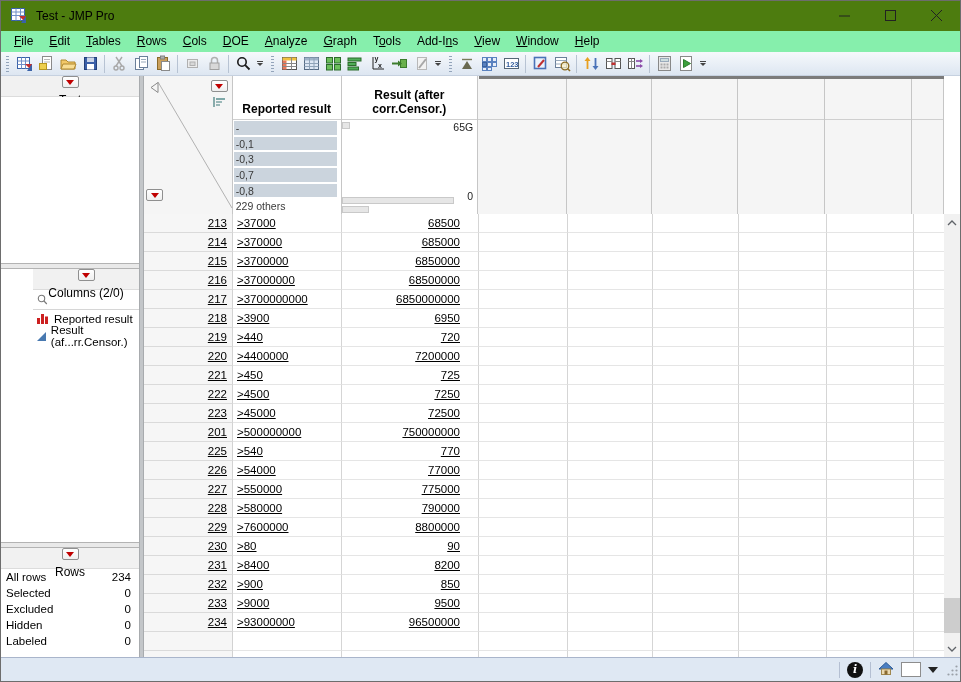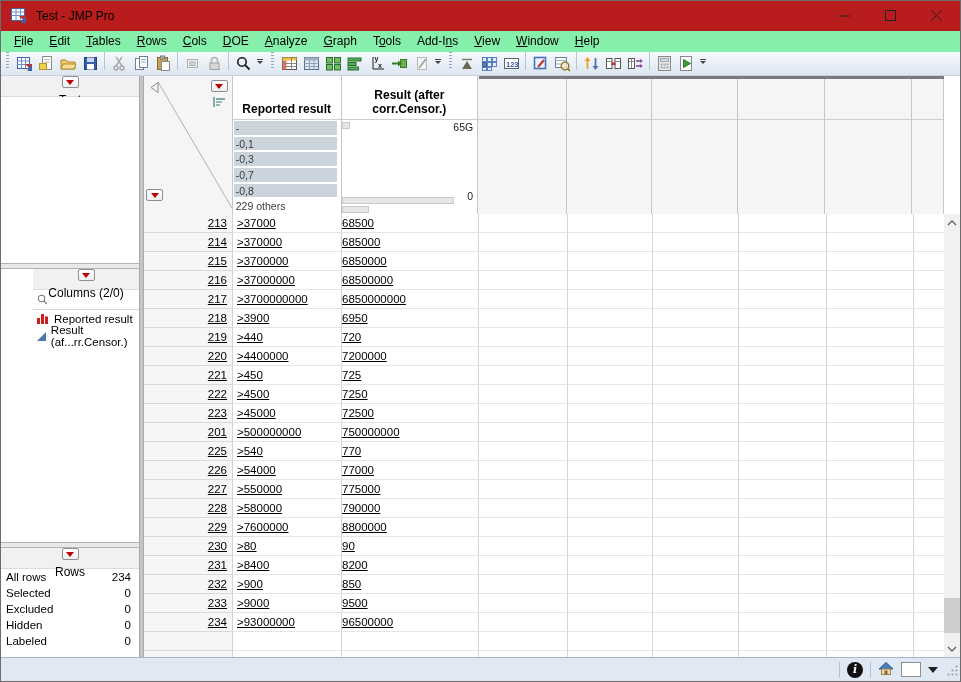--- a/index.html
+++ b/index.html
@@ -5,33 +5,33 @@
   * { box-sizing: border-box; margin: 0; padding: 0; }
   html,body { width: 961px; height: 682px; }
   body {
     font-family: "Liberation Sans", sans-serif;
     font-size: 12px; color: #000; background: #fff;
     position: relative; overflow: hidden;
   }
   .window { width: 961px; height: 682px; border: 1px solid #6d6d6d; display: flex; flex-direction: column; background:#fff; }
 
   
-  .titlebar { height: 30px; display: flex; align-items: center; background: #b91c1c; flex: 0 0 auto; }
+  .titlebar { height: 30px; display: flex; align-items: center; background: #4d7c0f; flex: 0 0 auto; }
   .app-icon { margin: 0 8px 0 9px; }
   .title-text { font-size: 12px; }
   .win-controls { margin-left: auto; display: flex; height: 100%; }
   .win-btn { width: 46px; height: 100%; display: flex; align-items: center; justify-content: center; }
 
   
   .menubar { height: 21px; display: flex; align-items: stretch; background: #86efac; padding-left: 5px; flex: 0 0 auto; }
   .menu-item { padding: 3px 8px 2px; font-size: 12px; cursor: default; }
   .menu-item u { text-decoration: underline; }
 
   
-  .toolbar { height: 24px; background: linear-gradient(#f6f9fc, #dde6f1); border-bottom: 1px solid #c6d1e0; display: flex; align-items: flex-start; padding-left: 2px; flex: 0 0 auto; }
+  .toolbar { height: 24px; background: linear-gradient(#f6f9fc, #dde6f1); border-bottom: 1px solid #c6d1e0; display: flex; align-items: center; padding-left: 2px; flex: 0 0 auto; }
   .tgrip { width: 3px; height: 16px; margin: 0 4px 0 3px; background: repeating-linear-gradient(#93a4ba 0 1px, transparent 1px 3px); }
   .tsep { width: 1px; height: 18px; background: #b7c3d3; margin: 0 3px; }
   .tbtn { width: 22px; height: 22px; display: flex; align-items: center; justify-content: center; }
   .tovf { width: 12px; height: 18px; display: flex; flex-direction: column; align-items: center; justify-content: center; gap: 1px; margin-right: 2px; }
   .tovf .bar { width: 6px; height: 1px; background: #444; }
   .tovf .arr { width: 0; height: 0; border-left: 3px solid transparent; border-right: 3px solid transparent; border-top: 3px solid #444; }
 
   
   .main { flex: 1 1 auto; display: flex; min-height: 0; background: #fff; }
 
@@ -80,21 +80,21 @@
   .corner .tri-left { position: absolute; left: 4px; top: 5px; }
   .corner .rt-top { position: absolute; right: 4px; top: 4px; }
   .corner .hg-icon { position: absolute; right: 6px; top: 20px; }
   .corner .rt-bottom { position: absolute; left: 2px; bottom: 13px; }
   .corner svg.diag { position: absolute; left: 0; top: 0; }
 
   .rows-area { position: absolute; top: 138px; left: 0; right: 0; bottom: 0; overflow: hidden; text-decoration: underline; }
   .trow { display: flex; height: 19px; line-height: 18px; }
   .cn  { width: 89px; background: #f6f6f6; border-right: 1px solid #d2d2d2; border-bottom: 1px solid #dadada; text-align: right; padding-right: 5px; font-size: 11.5px; }
   .c1  { width: 109px; border-right: 1px solid #d5d5d5; border-bottom: 1px solid #e5e5e5; padding-left: 4px; font-size: 11.5px; }
-  .c2  { width: 137px; border-right: 1px solid #d5d5d5; border-bottom: 1px solid #e5e5e5; padding-right: 5px; font-size: 11.5px; }
+  .c2  { width: 137px; border-right: 1px solid #d5d5d5; border-bottom: 1px solid #e5e5e5; text-align: right; padding-right: 18px; font-size: 11.5px; }
   .ce  { border-right: 1px solid #d5d5d5; border-bottom: 1px solid #e5e5e5; }
   .ce1{width:89px}.ce2{width:85px}.ce3{width:86px}.ce4{width:88px}.ce5{width:87px}.ce6{width:32px}
 
   .vscroll { position: absolute; top: 138px; right: 0; width: 16px; bottom: 0; background: #f1f1f1; }
   .vscroll .sarrow { position: absolute; left: 0; width: 16px; height: 17px; display: flex; align-items: center; justify-content: center; }
   .vscroll .up { top: 0; }
   .vscroll .down { bottom: 0; }
   .vscroll .thumb { position: absolute; left: 0; width: 16px; top: 384px; height: 35px; background: #cdcdcd; }
 
   

